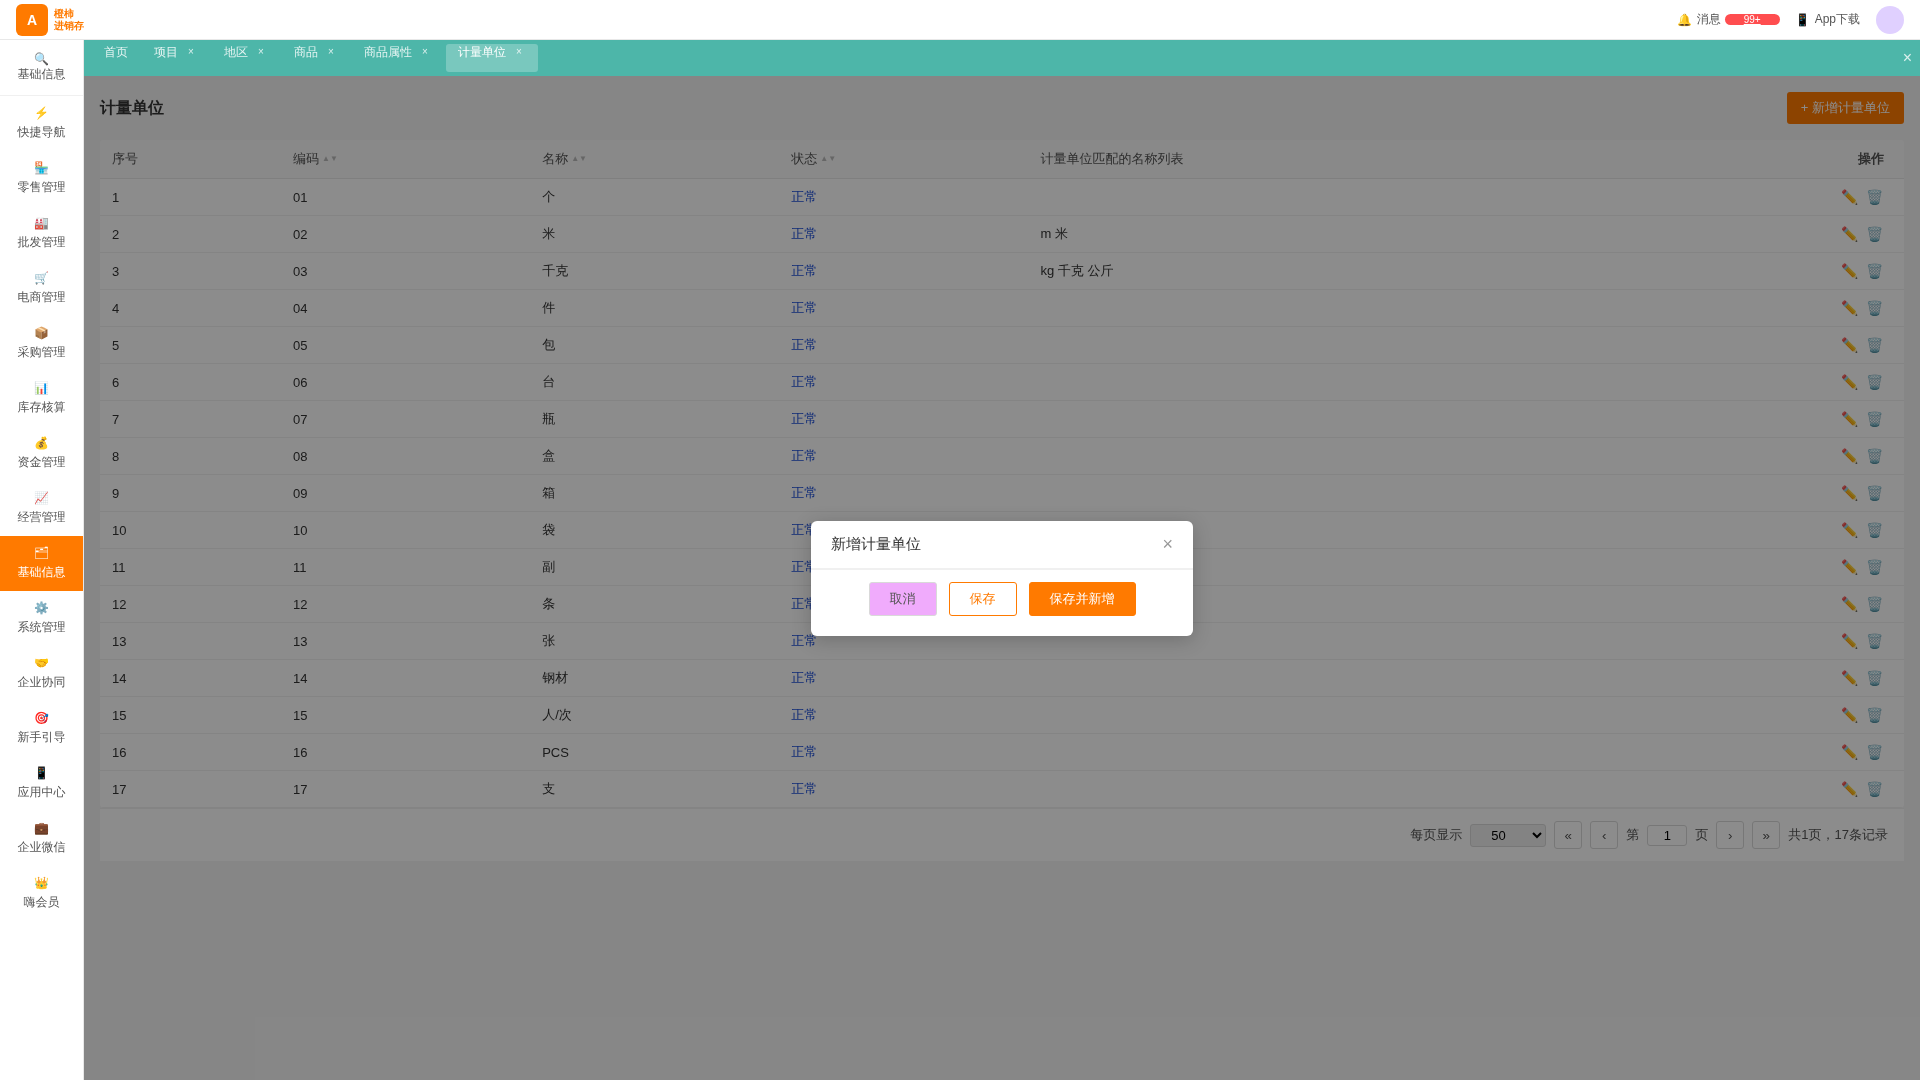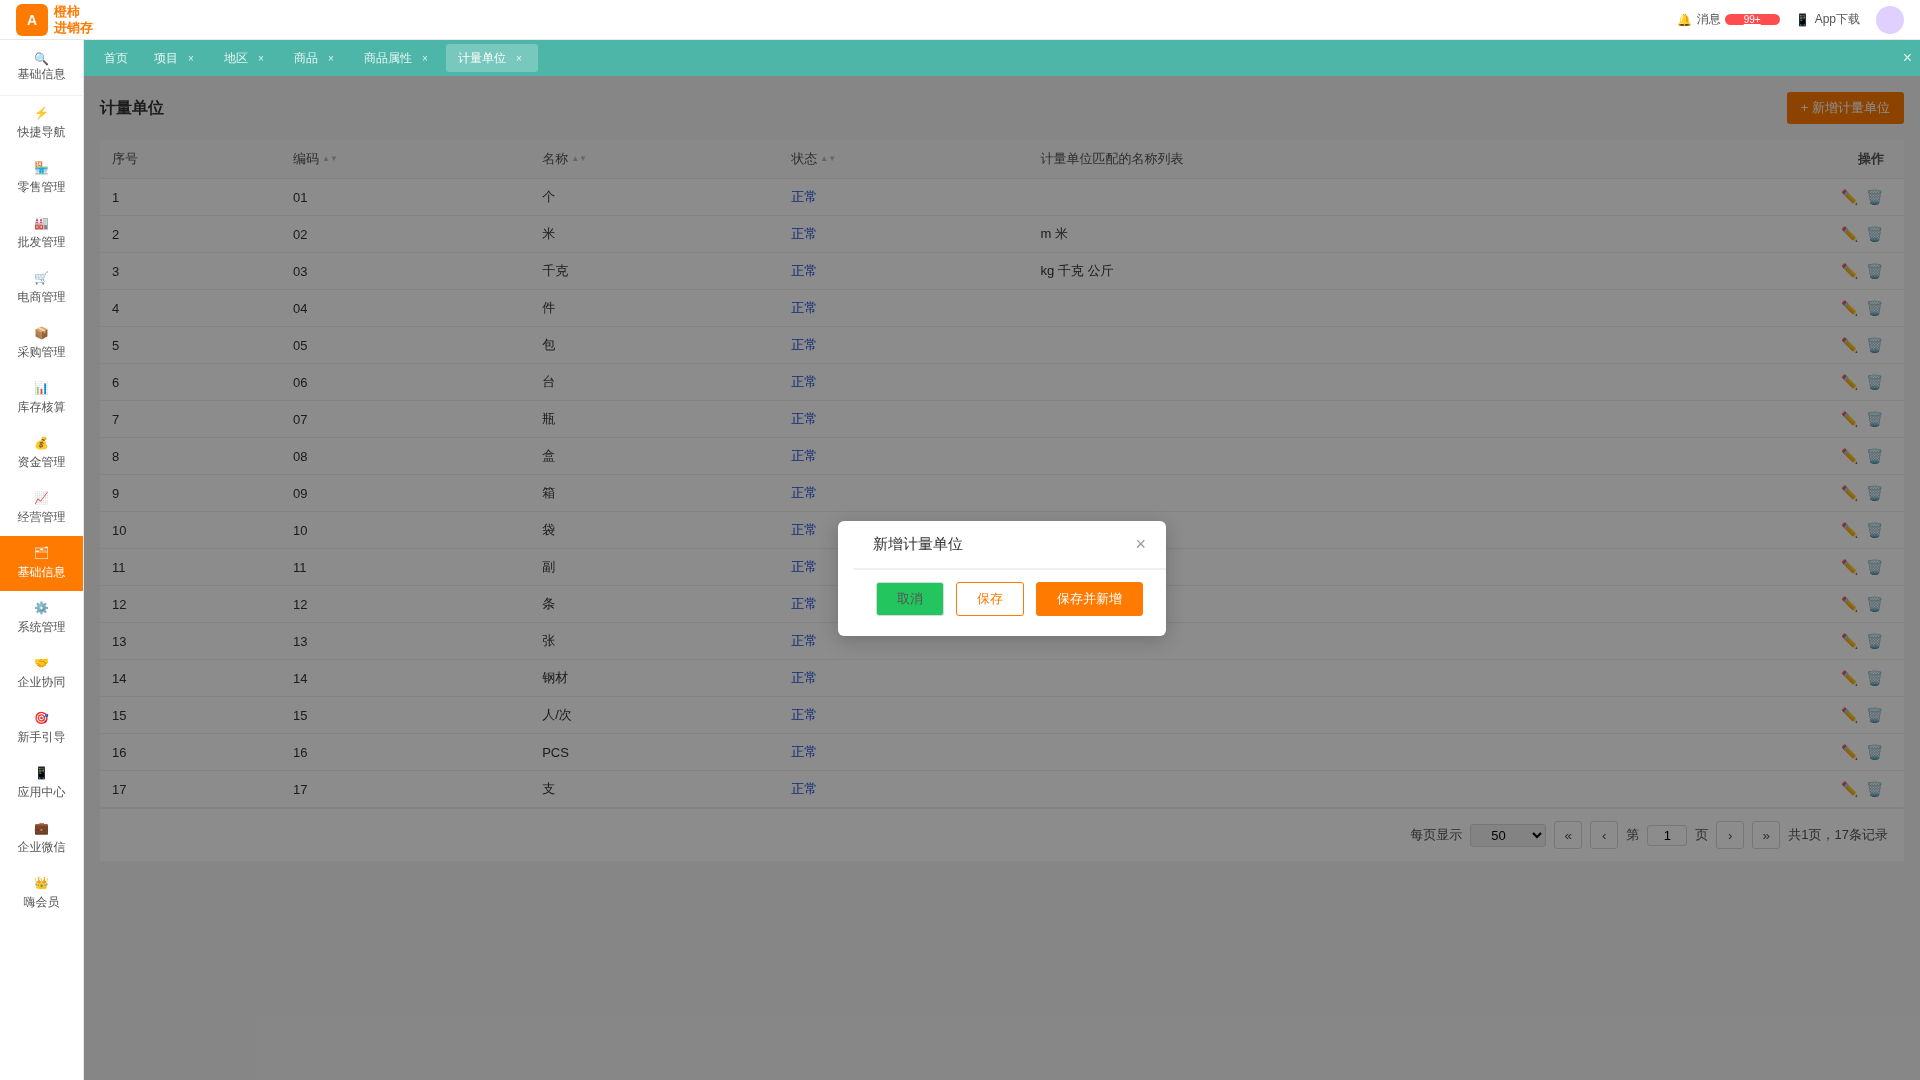--- a/index.html
+++ b/index.html
@@ -3,41 +3,41 @@
   <meta charset="utf-8">
   <style>
     * { box-sizing: border-box; margin: 0; padding: 0; }
     body { font-family: "Microsoft YaHei", "PingFang SC", sans-serif; font-size: 13px; background: #f0f0f0; color: #333; height: 1080px; width: 1920px; overflow: hidden; display: flex; flex-direction: column; }
 
     
     .top-bar { height: 40px; background: #fff; display: flex; align-items: center; justify-content: space-between; padding: 0 16px; border-bottom: 1px solid #e8e8e8; flex-shrink: 0; }
     .top-bar-left { display: flex; align-items: center; gap: 8px; }
     .logo-area { display: flex; align-items: center; gap: 6px; width: 84px; }
     .logo-icon { width: 32px; height: 32px; background: #ff7a00; border-radius: 6px; display: flex; align-items: center; justify-content: center; color: white; font-weight: bold; font-size: 14px; }
-    .logo-text { color: #ff7a00; font-weight: bold; font-size: 13px; line-height: 1.2; }
+    .logo-text { color: #ff7a00; font-weight: bold; font-size: 10px; line-height: 1.2; }
     .top-bar-right { display: flex; align-items: center; gap: 16px; }
     .top-nav-btn { display: flex; align-items: center; gap: 4px; color: #555; font-size: 12px; cursor: pointer; }
     .badge { background: #ff4d4f; color: white; border-radius: 10px; padding: 0 19px; font-size: 10px; min-width: 18px; text-align: center; text-decoration: underline; }
     .avatar { width: 28px; height: 28px; background: #e0d0ff; border-radius: 50%; }
 
     
     .main-layout { display: flex; flex: 1; overflow: hidden; }
 
     
     .sidebar { width: 84px; background: #fff; display: flex; flex-direction: column; border-right: 1px solid #e8e8e8; flex-shrink: 0; overflow-y: auto; }
     .sidebar-search { padding: 8px; text-align: center; font-size: 12px; color: #555; cursor: pointer; border-bottom: 1px solid #f0f0f0; padding: 12px 4px; }
     .sidebar-item { padding: 10px 4px; text-align: center; font-size: 12px; color: #555; cursor: pointer; display: flex; flex-direction: column; align-items: center; gap: 4px; }
     .sidebar-item.active { background: #ff7a00; color: white; }
 
     
     .content-area { flex: 1; display: flex; flex-direction: column; overflow: hidden; }
 
     
     .tab-bar { height: 36px; background: #4db6a9; display: flex; align-items: center; padding: 0 8px; gap: 2px; flex-shrink: 0; }
-    .tab { height: 28px; padding: 0 12px; border-radius: 3px; display: flex; align-items: center; gap: 6px; font-size: 12px; cursor: pointer; color: rgba(255,255,255,0.85); }
+    .tab { height: 28px; padding: 0 12px; border-radius: 3px; display: flex; gap: 6px; font-size: 12px; cursor: pointer; color: rgba(255,255,255,0.85); }
     .tab.active { background: rgba(255,255,255,0.25); color: white; }
     .tab-close { width: 14px; height: 14px; border-radius: 50%; display: flex; align-items: center; justify-content: center; font-size: 10px; color: rgba(255,255,255,0.8); }
     .tab-bar-close { margin-left: auto; color: rgba(255,255,255,0.8); cursor: pointer; font-size: 16px; }
 
     
     .page-content { flex: 1; padding: 16px; background: #f5f5f5; overflow-y: auto; position: relative; }
     .page-header { display: flex; align-items: center; justify-content: space-between; margin-bottom: 16px; }
     .page-title { font-size: 16px; font-weight: bold; color: #333; }
     .add-btn { background: #ff7a00; color: white; border: none; padding: 7px 14px; border-radius: 3px; cursor: pointer; font-size: 13px; }
 
@@ -53,33 +53,33 @@
     .sort-arrows { display: inline-flex; flex-direction: column; font-size: 8px; color: #bbb; line-height: 1; }
 
     
     .pagination { display: flex; align-items: center; justify-content: flex-end; padding: 12px 16px; gap: 8px; font-size: 13px; color: #555; background: white; border-top: 1px solid #f0f0f0; }
     .page-select { border: 1px solid #d9d9d9; border-radius: 3px; padding: 2px 16px; font-size: 13px; }
     .page-btn { width: 28px; height: 28px; border: 1px solid #d9d9d9; border-radius: 3px; display: flex; align-items: center; justify-content: center; cursor: pointer; background: white; color: #555; }
     .page-input { width: 40px; border: 1px solid #d9d9d9; border-radius: 3px; padding: 2px 6px; text-align: center; font-size: 13px; }
 
     
     .modal-overlay { position: absolute; top: 0; left: 0; right: 0; bottom: 0; background: rgba(0,0,0,0.45); display: flex; align-items: center; justify-content: center; z-index: 100; }
-    .modal { background: white; border-radius: 6px; width: 328px; box-shadow: 0 4px 20px rgba(0,0,0,0.2); padding-left: 15px; }
+    .modal { background: white; border-radius: 6px; width: 382px; box-shadow: 0 4px 20px rgba(0,0,0,0.2); }
     .modal-header { padding: 14px 20px; border-bottom: 1px solid #f0f0f0; display: flex; align-items: center; justify-content: space-between; }
     .modal-title { font-size: 15px; font-weight: 500; color: #333; }
     .modal-close { color: #999; cursor: pointer; font-size: 18px; line-height: 1; }
     .modal-body { padding: 24px 20px; }
     .form-row { display: flex; align-items: center; margin-bottom: 20px; }
     .form-label { width: 60px; text-align: right; font-size: 13px; color: #555; margin-right: 10px; flex-shrink: 0; }
     .form-label .required { color: #ff4d4f; margin-right: 2px; }
     .form-input { flex: 1; border: none; border-bottom: 1px solid #d9d9d9; padding: 4px 0; font-size: 13px; outline: none; color: #333; }
     .form-input.has-value { border-bottom-color: #d9d9d9; }
     .form-input::placeholder { color: #bbb; }
     .modal-footer { padding: 12px 20px 20px; display: flex; align-items: center; justify-content: center; gap: 12px; border-top: 1px solid #f0f0f0; }
-    .btn-cancel { border: 1px solid #d9d9d9; background: #22c55e; color: #555; padding: 7px 20px; border-radius: 3px; cursor: pointer; font-size: 13px; }
+    .btn-cancel { border: 1px solid #d9d9d9; background: #f0abfc; color: #555; padding: 7px 20px; border-radius: 3px; cursor: pointer; font-size: 13px; }
     .btn-save { border: 1px solid #ff7a00; background: white; color: #ff7a00; padding: 7px 20px; border-radius: 3px; cursor: pointer; font-size: 13px; font-family: Liberation Mono, monospace; }
     .btn-save-new { background: #ff7a00; color: white; border: 1px solid #ff7a00; padding: 7px 20px; border-radius: 3px; cursor: pointer; font-size: 13px; }
 
     .th-sort { cursor: pointer; }
   </style>
 </head>
 <body>
 
 <div class="top-bar">
   <div class="top-bar-left">

